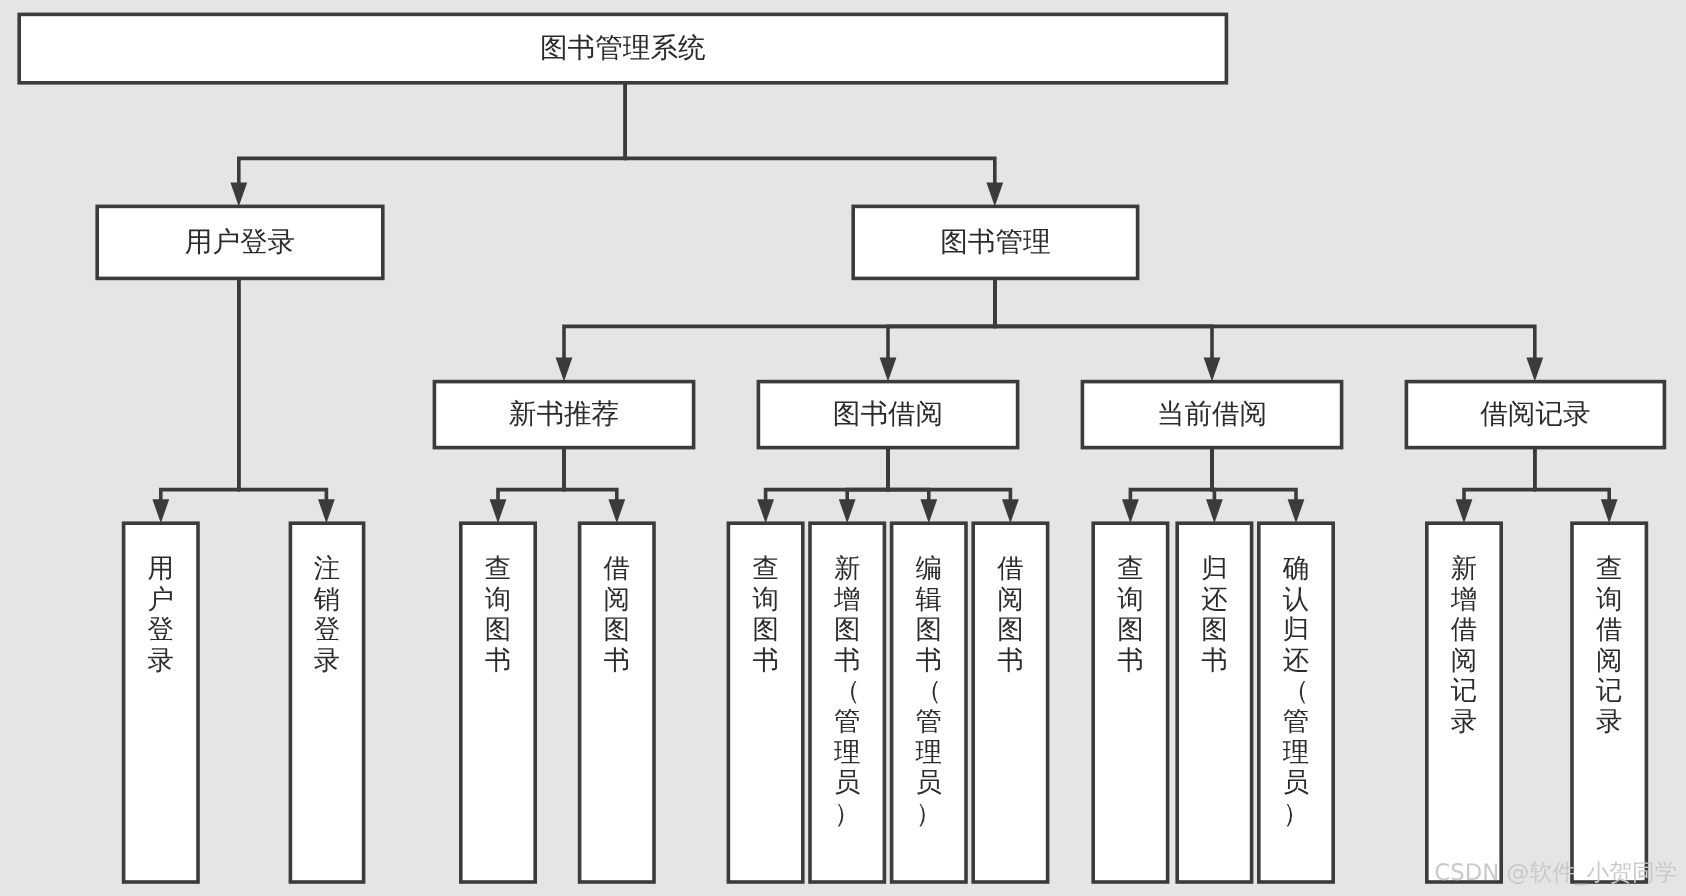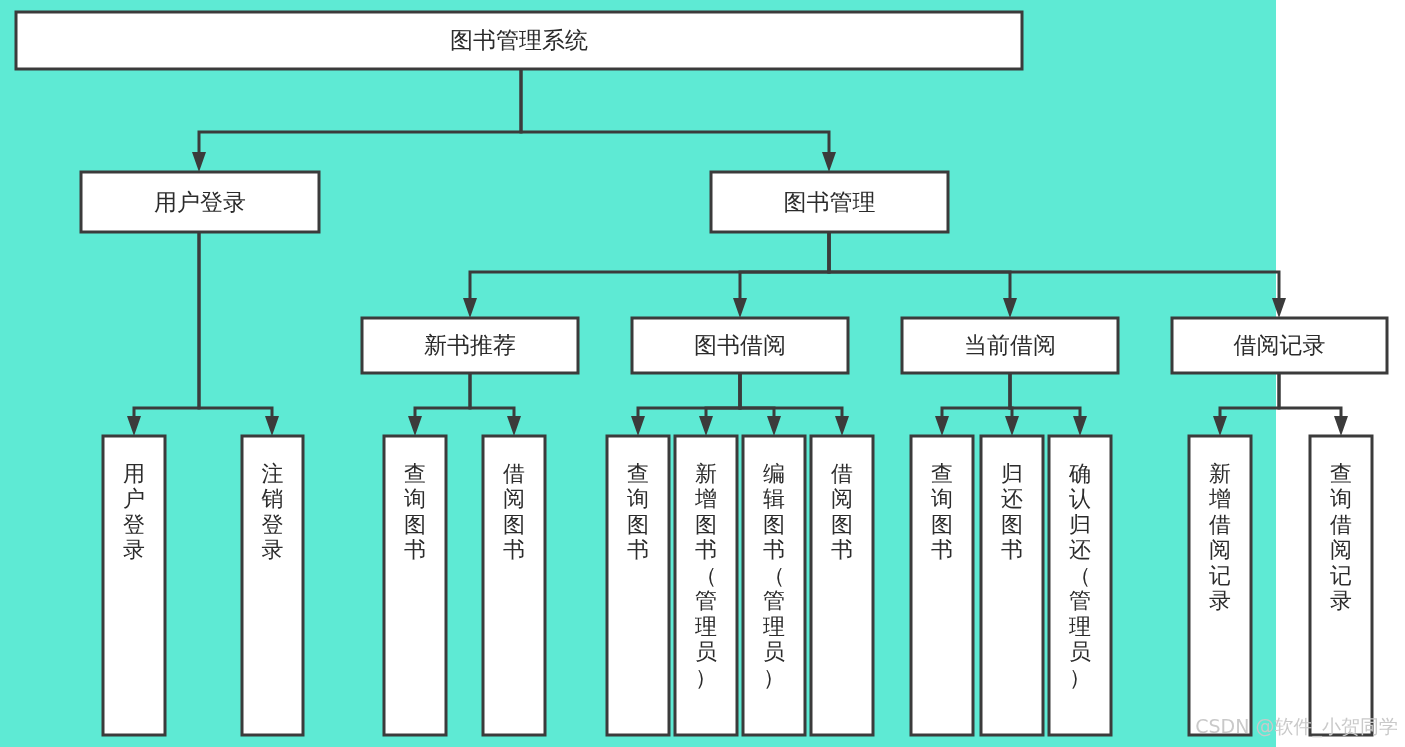--- a/index.html
+++ b/index.html
@@ -9,23 +9,23 @@
     background: #ffffff;
   }
   body {
     width: 1405px;
     height: 747px;
     font-family: "DejaVu Sans", "Liberation Sans", sans-serif;
     overflow: hidden;
   }
   #diagram-root {
     position: relative;
-    width: 1276px;
+    width: 1405px;
     height: 747px;
-    background: #5eead4;
+    background: #e5e5e5;
   }
   svg.diagram-canvas {
     position: absolute;
     left: 0;
     top: 0;
     width: 1405px;
     height: 747px;
     display: block;
   }
   .node-box {

